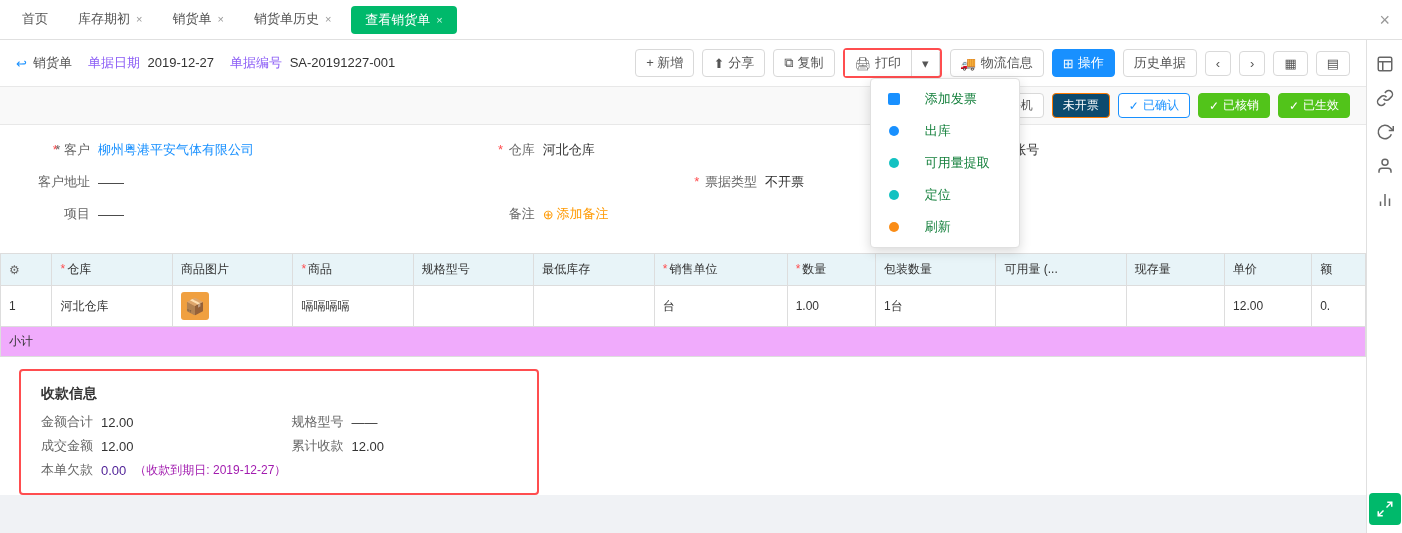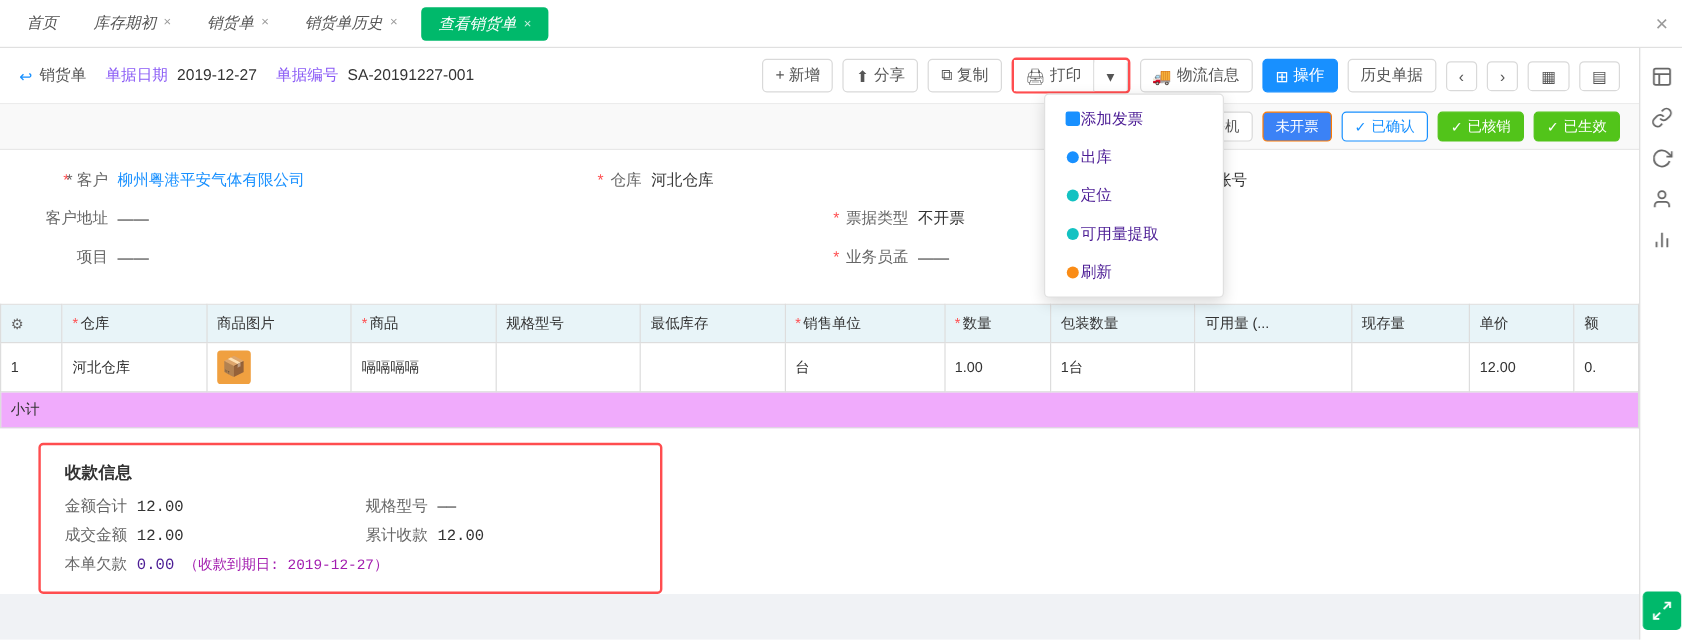--- a/index.html
+++ b/index.html
@@ -7,21 +7,21 @@
 
     
     .tab-bar {
       display: flex; align-items: center; background: #fff;
       border-bottom: 1px solid #e0e0e0; padding: 0 8px; height: 40px;
       position: relative;
     }
     .tab-item {
       display: flex; align-items: center; padding: 0 14px; height: 28px;
       cursor: pointer; font-size: 13px; color: #555; white-space: nowrap;
-      border-bottom: 2px solid transparent; margin-right: 2px; font-style: italic;
+      border-bottom: 2px solid transparent; margin-right: 2px;
     }
     .tab-item .tab-close {
       margin-left: 6px; color: #999; font-size: 11px; cursor: pointer;
     }
     .tab-item.highlight {
       background: #00b96b; color: #fff; border-radius: 4px; padding: 0 14px;
       border-bottom: none; margin: 0 4px;
     }
     .tab-item.highlight .tab-close { color: rgba(255,255,255,0.8); }
     .close-x {
@@ -62,21 +62,21 @@
     .sub-toolbar {
       display: flex; align-items: center; justify-content: flex-end;
       padding: 6px 16px; border-bottom: 1px solid #e8e8e8; background: #f9f9f9;
       gap: 8px;
     }
     .sub-btn {
       display: flex; align-items: center; gap: 4px; padding: 3px 10px;
       border: 1px solid #d9d9d9; border-radius: 4px; background: #fff;
       cursor: pointer; font-size: 12px; color: #555;
     }
-    .sub-btn.orange { background: #3b82f6; color: #fff; border-color: #ff7a00; }
+    .sub-btn.orange { background: #0c4a6e; color: #fff; border-color: #ff7a00; }
     .sub-btn.green-solid { background: #52c41a; color: #fff; border-color: #52c41a; }
 
     
     .form-area { padding: 16px 20px; background: #fff; }
     .form-row { display: flex; align-items: flex-start; margin-bottom: 14px; flex-wrap: wrap; gap: 8px; }
     .form-field { display: flex; align-items: center; min-width: 280px; flex: 1; }
     .form-label { color: #666; white-space: nowrap; margin-right: 8px; min-width: 70px; text-align: right; }
     .required-star { color: #ff4d4f; margin-right: 2px; }
     .form-value { color: #333; }
     .form-value.link { color: #1890ff; cursor: pointer; }
@@ -93,22 +93,22 @@
     th .required-star { color: #ff4d4f; }
     td {
       padding: 6px 8px; border: 1px solid #ddd; color: #333;
       white-space: nowrap; background: #fff;
     }
     tr.subtotal td { background: #f0abfc; }
     .gear-icon { color: #666; cursor: pointer; }
 
     
     .bottom-info {
-      border: 2px solid #ff4d4f; border-radius: 4px; margin: 12px 32px;
-      padding: 14px 20px; background: #fff; max-width: 520px; font-family: Liberation Mono, monospace;
+      border: 2px solid #ff4d4f; border-radius: 4px; margin: 12px 19px;
+      padding: 14px 20px; background: #fff; max-width: 520px;
     }
     .bottom-info-title { font-weight: bold; font-size: 14px; margin-bottom: 10px; }
     .info-grid { display: grid; grid-template-columns: 1fr 1fr; gap: 6px 25px; }
     .info-row { display: flex; align-items: center; gap: 8px; font-size: 13px; }
     .info-label { color: #666; white-space: nowrap; }
     .info-value { color: #333; }
     .info-value.red { color: #4c1d95; }
 
     
     .right-sidebar {
@@ -124,22 +124,22 @@
     }
     .sidebar-icon.bottom { margin-top: auto; margin-bottom: 8px; background: #00b96b; color: #fff; border-radius: 4px; }
 
     
     .dropdown-menu {
       position: absolute; top: 100%; right: 0; z-index: 100;
       background: #fff; border: 1px solid #e0e0e0; border-radius: 4px;
       box-shadow: 0 4px 12px rgba(0,0,0,0.15); min-width: 140px; padding: 4px 0;
     }
     .dropdown-item {
-      display: flex; align-items: center; gap: 0; padding: 7px 16px;
-      cursor: pointer; font-size: 13px; color: #4c1d95;
+      display: flex; align-items: center; gap: 24px; padding: 7px 16px;
+      cursor: pointer; font-size: 13px; color: #15803d;
     }
     .dropdown-item .di-icon { width: 14px; height: 14px; display: flex; align-items: center; justify-content: center; }
     .di-square { width: 12px; height: 12px; background: #1890ff; border-radius: 2px; }
     .di-circle { width: 10px; height: 10px; border-radius: 50%; }
     .di-circle.blue { background: #1890ff; }
     .di-circle.cyan { background: #13c2c2; }
     .di-circle.orange { background: #fa8c16; }
 
     
     .print-highlight { border: 2px solid #ff4d4f !important; }
@@ -219,27 +219,27 @@
             <div class="dropdown-item">
               <div class="di-icon">
                   <div class="di-circle blue"></div>
                 </div>
               <span>出库</span>
             </div>
             <div class="dropdown-item">
               <div class="di-icon">
                   <div class="di-circle cyan"></div>
                 </div>
-              <span>定位</span>
+              <span>可用量提取</span>
             </div>
             <div class="dropdown-item">
               <div class="di-icon">
                   <div class="di-circle cyan"></div>
                 </div>
-              <span>可用量提取</span>
+              <span>定位</span>
             </div>
             <div class="dropdown-item">
               <div class="di-icon">
                   <div class="di-circle orange" style="background:#fa8c16;"></div>
                 </div>
               <span>刷新</span>
             </div>
           </div>
         </div>
         <button class="toolbar-btn">
@@ -320,20 +320,27 @@
             <span>票据类型</span>
           </span>
           <span class="form-value">不开票</span>
         </div>
       </div>
 
       <div class="form-row">
         <div class="form-field">
           <span class="form-label">项目</span>
           <span class="form-value">——</span>
+        </div>
+        <div class="form-field">
+          <span class="form-label">备注</span>
+          <span class="add-note">
+            <span>⊕</span>
+            <span>添加备注</span>
+          </span>
         </div>
         <div class="form-field">
           <span class="form-label">
             <span class="required-star">*</span>
             <span>业务员孟</span>
           </span>
           <span class="form-value">——</span>
         </div>
       </div>
     </div>

